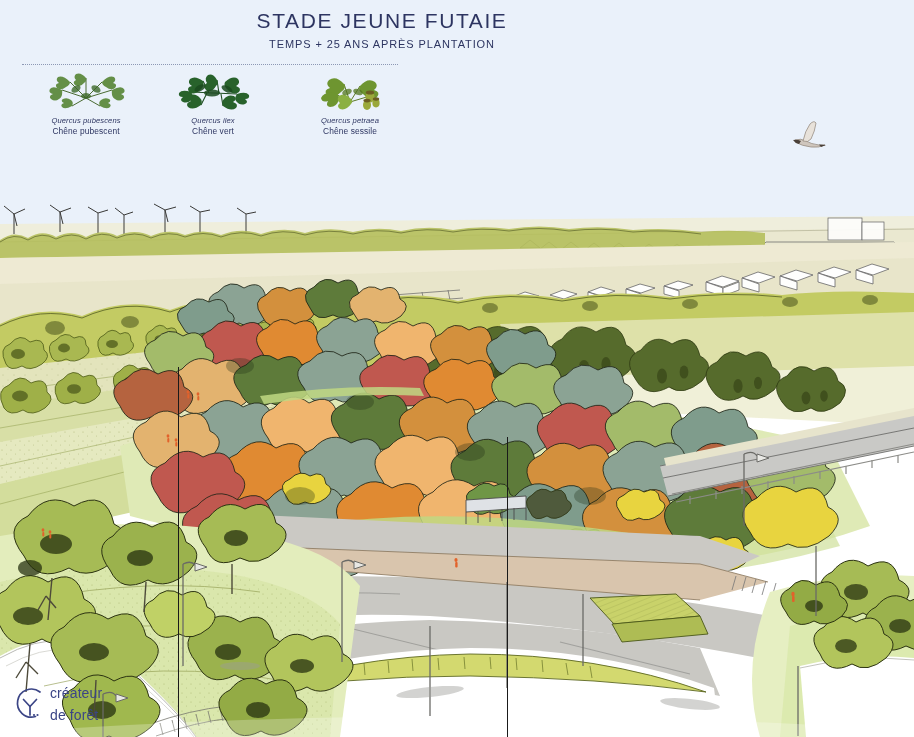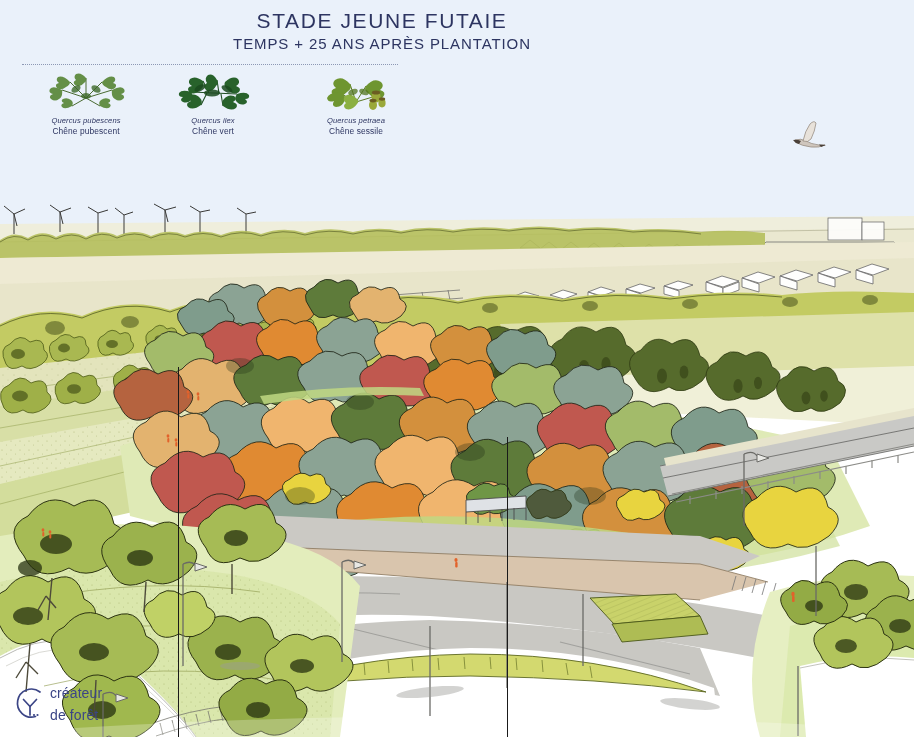--- a/index.html
+++ b/index.html
@@ -16,35 +16,35 @@
   .header-band{
     position:absolute;left:0;top:0;width:914px;height:196px;
     background:#eaf1fa;
   }
   .title-block{position:absolute;left:0;top:8px;width:764px;text-align:center;}
   .main-title{
     font-size:21px;letter-spacing:1.6px;color:#2d3561;
     font-weight:400;line-height:26px;
   }
   .sub-title{
-    font-size:15px;letter-spacing:0.9px;color:#2d3561;
+    font-size:11px;letter-spacing:0.9px;color:#2d3561;
     font-weight:400;line-height:18px;margin-top:1px;
   }
 
   .dotted-rule{
     position:absolute;left:22px;top:64px;width:376px;height:0;
     border-top:1.4px dotted #7d89a8;opacity:.85;
   }
 
   
   .legend{position:absolute;left:14px;top:72px;width:400px;height:70px;}
   .legend-item{position:absolute;top:0;width:120px;text-align:center;}
   .legend-item.i0{left:12px;}
   .legend-item.i1{left:139px;}
-  .legend-item.i2{left:282px;}
+  .legend-item.i2{left:276px;}
   .leaf-art{height:42px;position:relative;margin:0 auto 2px auto;width:92px;}
   .leaf-art svg{position:absolute;left:0;top:0;}
   .legend-latin{
     font-size:7.6px;font-style:italic;color:#2d3561;line-height:10px;
     letter-spacing:.1px;
   }
   .legend-common{
     font-size:8.4px;color:#2d3561;line-height:11px;letter-spacing:.1px;
   }
 

